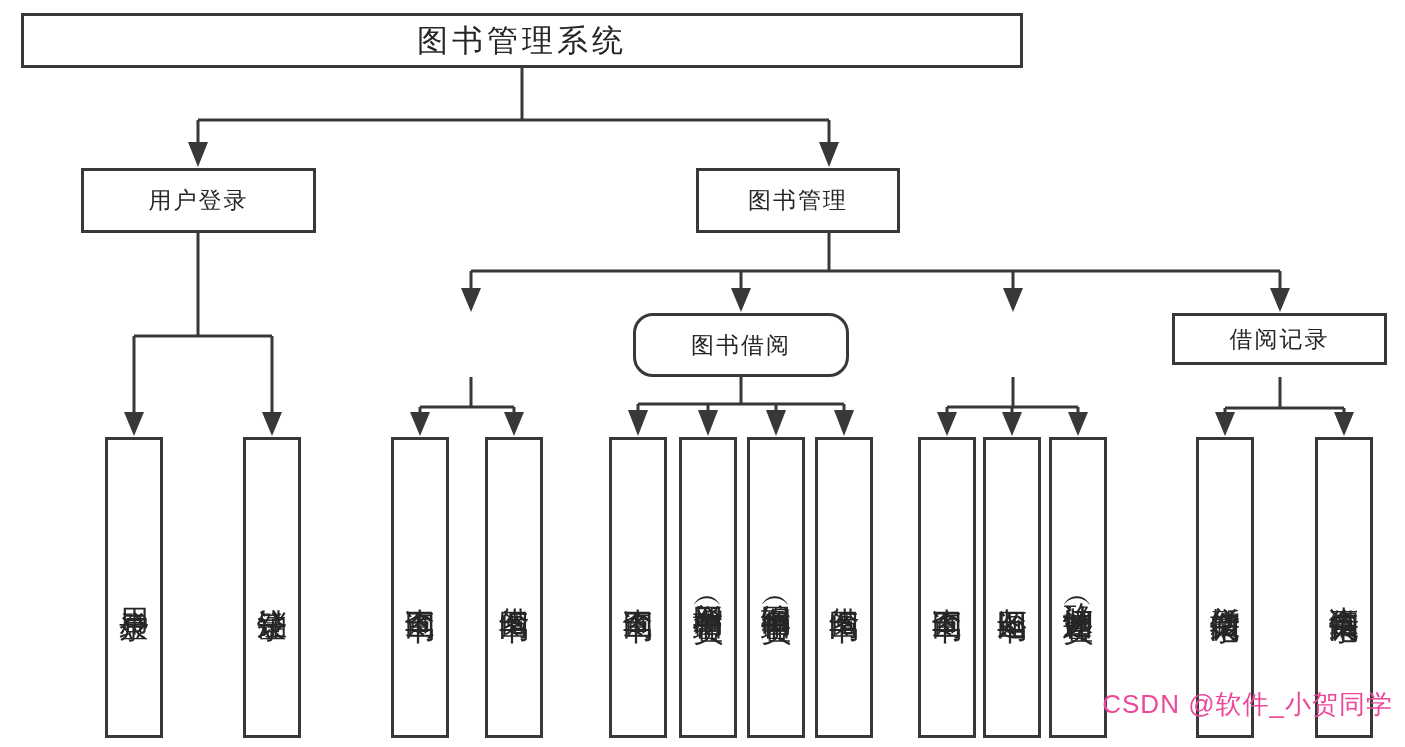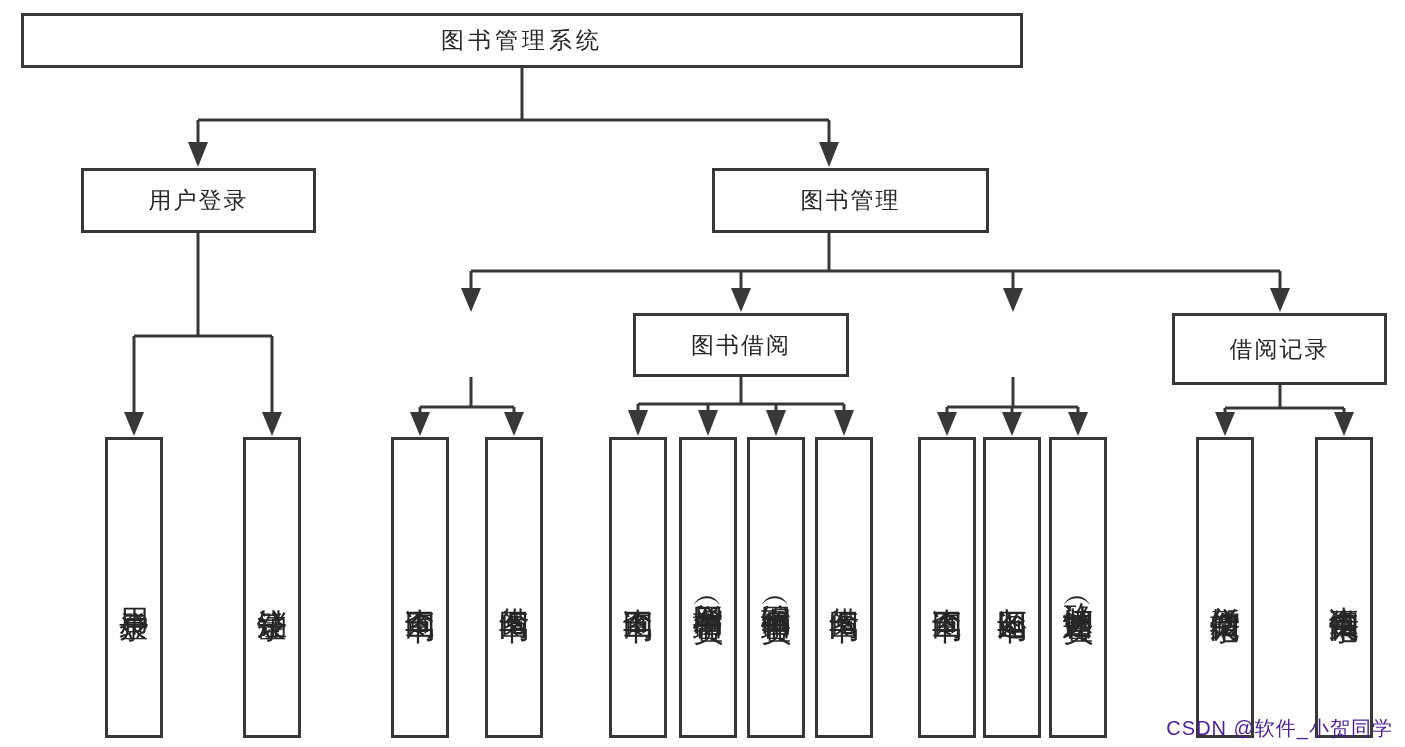--- a/index.html
+++ b/index.html
@@ -22,57 +22,57 @@
     position: absolute;
     box-sizing: border-box;
     border: 3px solid #383838;
     background: #ffffff;
     display: flex;
     align-items: center;
     justify-content: center;
     text-align: center;
   }
   .h-label { font-size: 23px; letter-spacing: 2px; white-space: nowrap; }
-  .root-label { font-size: 23px; letter-spacing: 4px; text-align: right; }
+  .root-label { font-size: 31px; letter-spacing: 4px; text-align: right; }
   .v-box {
     writing-mode: vertical-rl;
     text-orientation: mixed;
     font-size: 30px;
     letter-spacing: 2px;
     line-height: 1;
   }
   
   .n-root          { left: 21px;   top: 13px;  width: 1002px; height: 55px; }
   .n-user-login    { left: 81px;   top: 168px; width: 235px;  height: 65px; }
-  .n-book-mgmt     { left: 712px;  top: 168px; width: 277px;  height: 65px; }
+  .n-book-mgmt     { left: 696px;  top: 168px; width: 204px;  height: 65px; }
   .n-new-books     { left: 364px;  top: 313px; width: 215px;  height: 64px; }
-  .n-book-borrow   { left: 633px;  top: 313px; width: 216px;  height: 64px; }
+  .n-book-borrow   { left: 633px;  top: 313px; width: 216px;  height: 64px; border-radius: 20px; }
   .n-current-borrow{ left: 905px;  top: 313px; width: 216px;  height: 64px; }
-  .n-borrow-records{ left: 1172px; top: 313px; width: 215px;  height: 72px; }
+  .n-borrow-records{ left: 1172px; top: 313px; width: 215px;  height: 52px; }
   .leaf { top: 437px; width: 58px; height: 301px; }
   .l-ul1 { left: 105px; }
   .l-ul2 { left: 243px; }
   .l-nb1 { left: 391px; }
   .l-nb2 { left: 485px; }
   .l-bb1 { left: 609px; }
   .l-bb2 { left: 679px; }
   .l-bb3 { left: 747px; }
   .l-bb4 { left: 815px; }
   .l-cb1 { left: 918px; }
   .l-cb2 { left: 983px; }
   .l-cb3 { left: 1049px; }
   .l-br1 { left: 1196px; }
   .l-br2 { left: 1315px; }
   .watermark {
     position: absolute;
     right: 12px;
-    bottom: 5px;
-    font-size: 20px;
+    bottom: 25px;
+    font-size: 26px;
     letter-spacing: 1px;
-    color: #4c1d95;
+    color: #ec4899;
     white-space: nowrap;
   }
 </style>
 </head>
 <body>
 
 <div class="canvas">
 
   <svg class="connectors" viewBox="0 0 1405 747" xmlns="http://www.w3.org/2000/svg" aria-hidden="true">
     <g stroke="#383838" stroke-width="3" fill="none">

